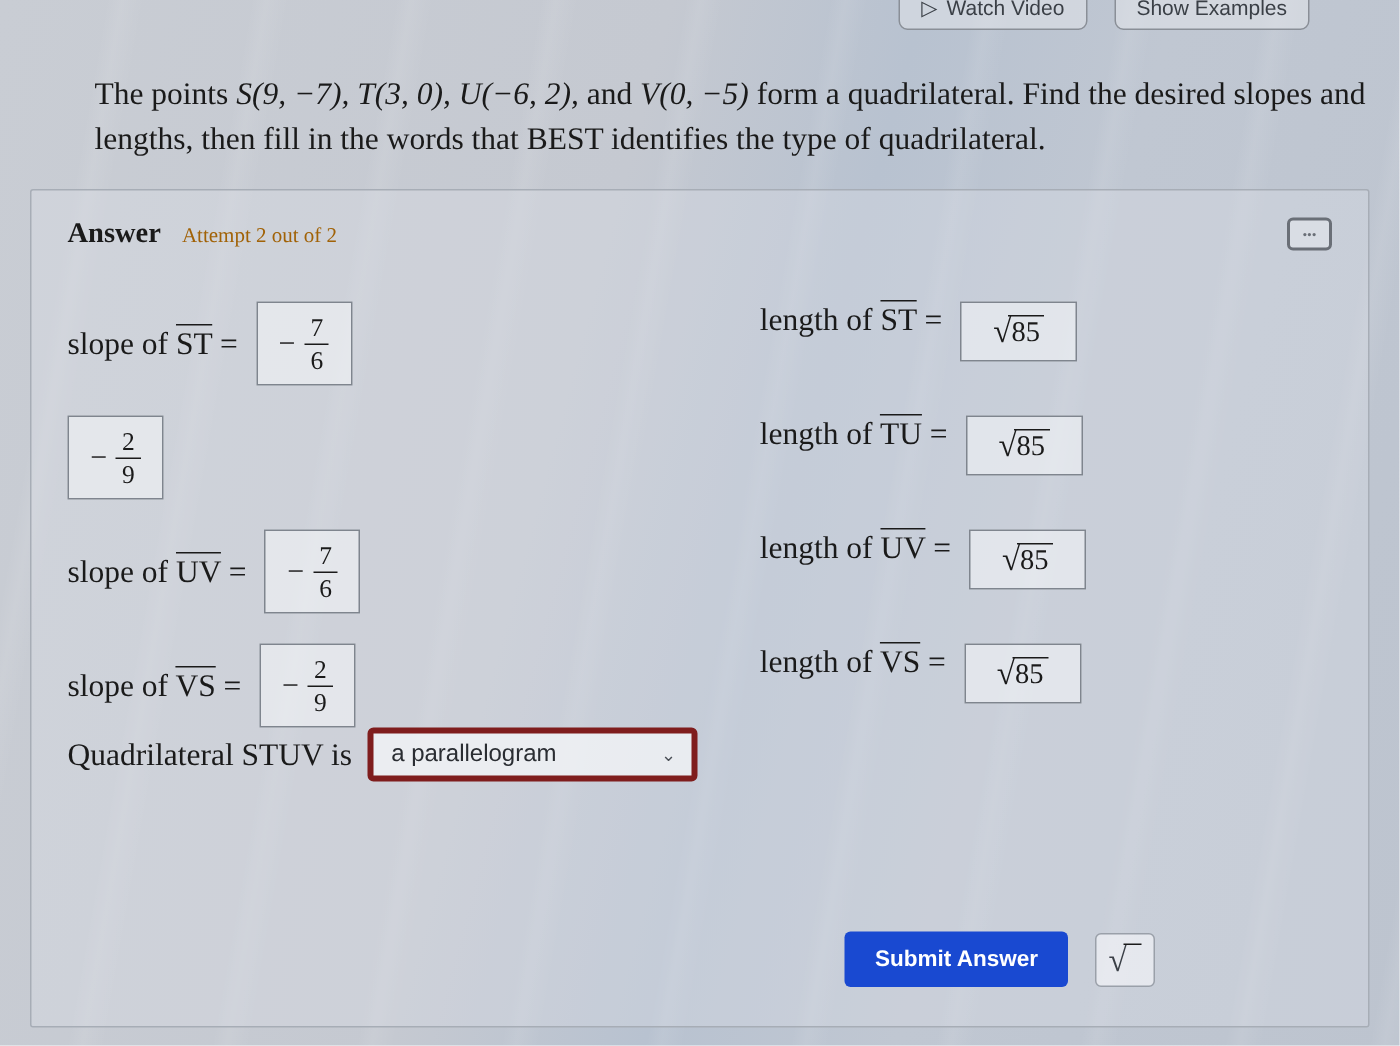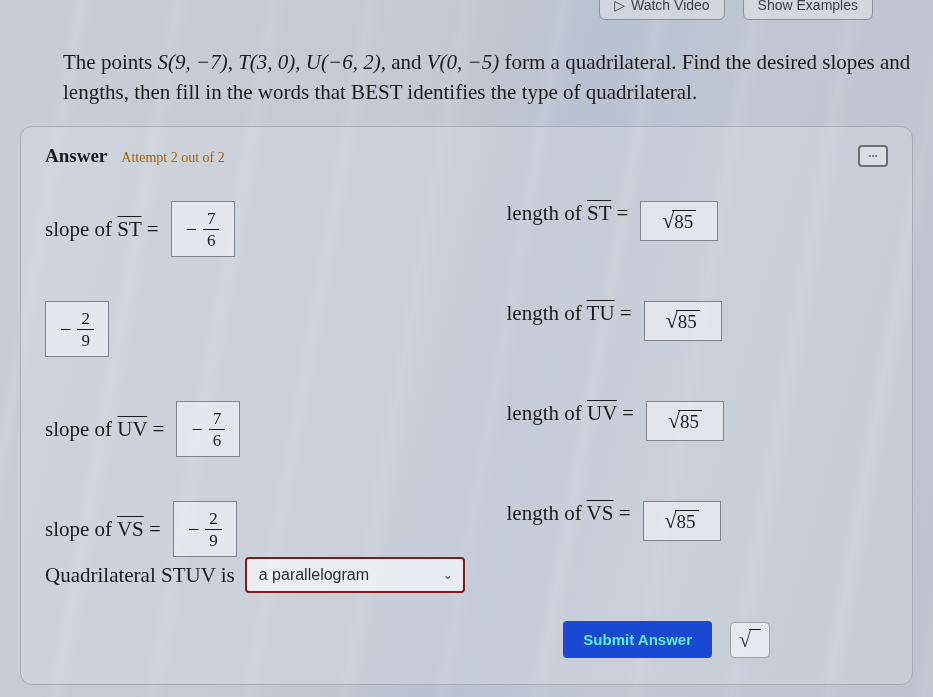--- a/index.html
+++ b/index.html
@@ -21,38 +21,38 @@
     border:1px solid #8a8f97; border-radius:6px; padding:4px 14px 6px;
     font-family: Arial, sans-serif; font-size:14px; color:#3a3f46;
     background: rgba(230,232,236,0.5); display:flex; align-items:center; gap:6px;
   }
   .problem {
     position:absolute; left:18px; top:47px; right:18px;
     font-size:21px; line-height:1.45;margin-left:45px;
   }
   .answerbox {
     position:absolute; left:20px; right:20px; top:126px; bottom:12px;
-    border:1px solid #a7adb6; border-radius:12px;
+    border:1px solid #a7adb6; border-radius:2px;
     background: rgba(220,224,231,0.35);
     padding: 18px 24px 16px;
   }
   .ansheader { display:flex; align-items:center; justify-content:space-between; }
   .ansheader .left { display:flex; align-items:baseline; gap:14px; }
   .ansheader b { font-family: Georgia, serif; font-size:19px; font-weight:bold; }
   .attempt { font-family: Georgia, serif; font-size:14px; color:#a16207; }
   .kbdicon {
     width:30px; height:22px; border:2px solid #6a6f77; border-radius:4px;
     display:flex; align-items:center; justify-content:center; font-size:9px; color:#6a6f77;
     background: rgba(255,255,255,0.3);
   }
   .grid {
     margin-top: 34px;
     display:grid;
     grid-template-columns: 1fr 1fr;
-    row-gap: 44px;
+    row-gap: 20px;
     font-size:21px;
   }
   .cell { display:flex; align-items:center; gap:12px; }
   .cellR { display:flex; align-items:flex-start; gap:12px; padding-left:40px; }
   .seglabel { white-space:nowrap; }
   .overline { text-decoration: overline; text-decoration-thickness:1px; }
   .valbox {
     border:1px solid #7f858e; background: rgba(245,247,250,0.55);
     min-width:64px; height:56px; display:flex; align-items:center; justify-content:center;
     padding: 4px 10px; font-size:20px;
@@ -63,29 +63,29 @@
   .fracstack .num { border-bottom:1.4px solid #1a1a1a; padding:0 4px 2px; font-size:17px;}
   .fracstack .den { padding-top:2px; font-size:17px;}
   .neg { margin-right:2px; font-size:20px; }
   .sqrt { display:inline-flex; align-items:center; font-size:19px;}
   .sqrt .rad { font-size:22px; margin-right:-2px; }
   .sqrt .arg { border-top:1.4px solid #1a1a1a; padding:0 3px 0 2px; }
   .finalrow {
     display:flex; align-items:center; gap:10px; font-size:21px;
   }
   .dropdown {
-    border:2px solid #7f1d1d; background: rgba(248,249,251,0.7);
+    border:4px solid #7f1d1d; background: rgba(248,249,251,0.7);
     height:36px; padding: 0 30px 0 12px; display:flex; align-items:center;
     font-family: Arial, sans-serif; font-size:16px; color:#2a2d32;
     border-radius:4px; position:relative; min-width:220px;
   }
   .dropdown .chev { position:absolute; right:10px; font-size:12px; color:#4a4f56; }
   .submit {
     position:absolute; right:200px; bottom:26px;
-    background:#1949d1; color:#5eead4; font-family: Arial, sans-serif; font-weight:bold;
+    background:#1949d1; color:#ffffff; font-family: Arial, sans-serif; font-weight:bold;
     font-size:15px; padding:10px 20px; border-radius:4px; border:none;
   }
   .checkbox {
     position:absolute; right:142px; bottom:26px;
     width:40px; height:36px; border:1px solid #9aa0a9; border-radius:4px;
     background: rgba(248,249,251,0.6); display:flex; align-items:center; justify-content:center;
     font-size:16px; color:#3a3f46;
   }
 </style>
 </head>

